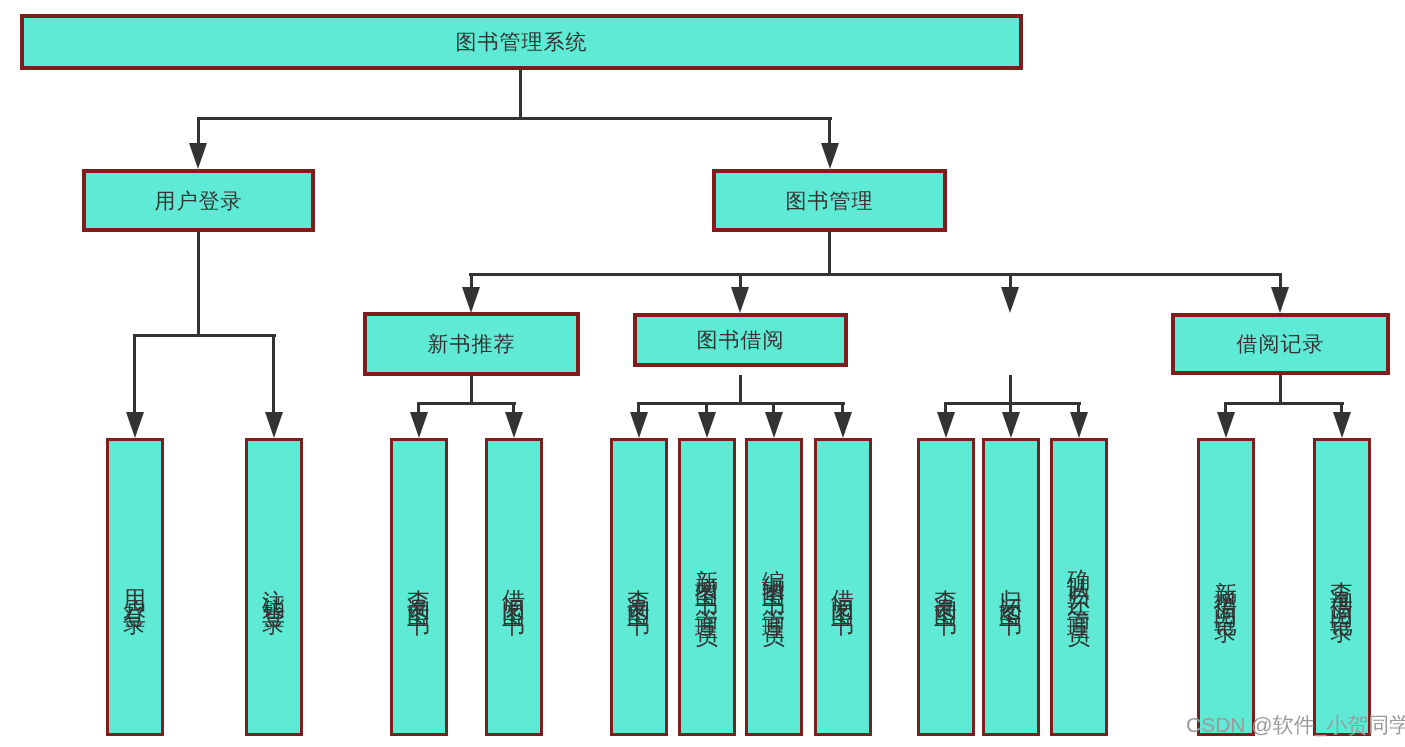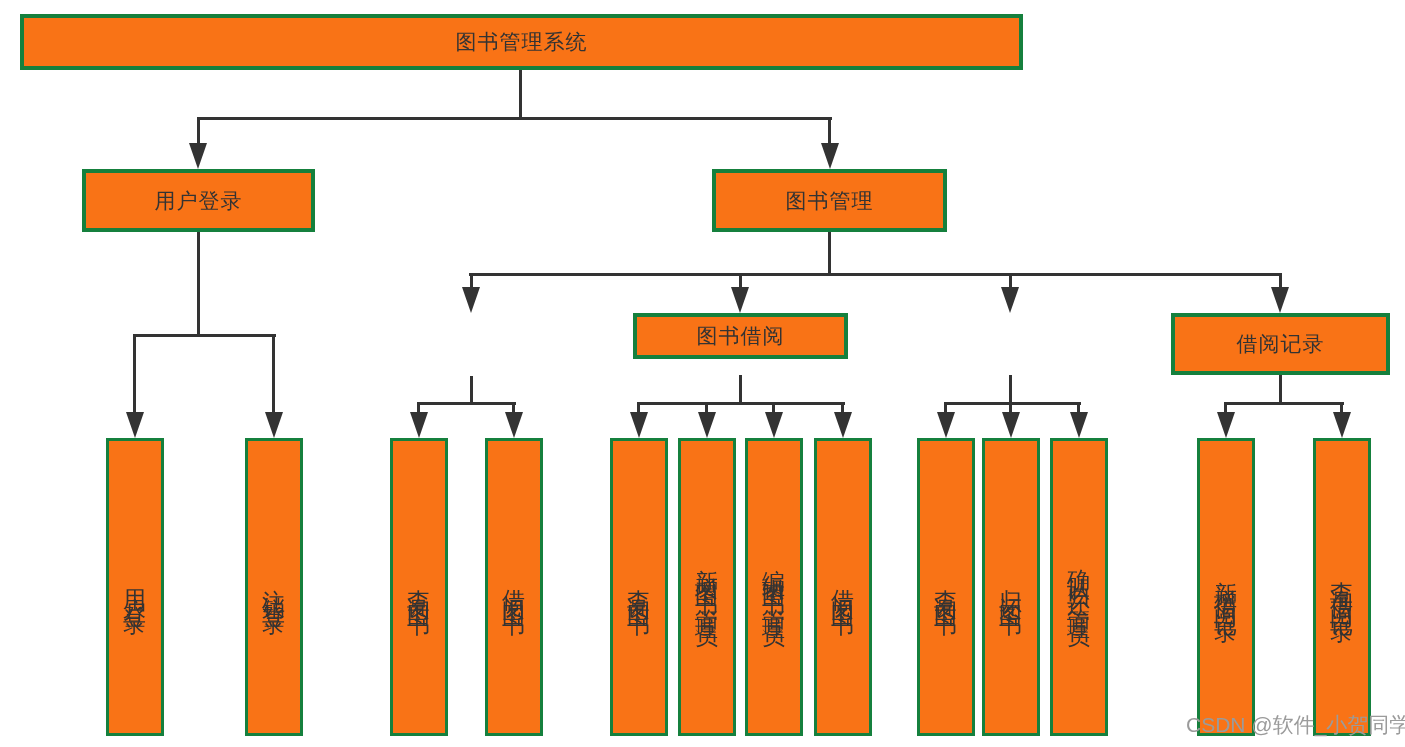--- a/index.html
+++ b/index.html
@@ -10,22 +10,22 @@
   .canvas {
     position: relative;
     width: 1405px;
     height: 747px;
     background: #ffffff;
     overflow: hidden;
   }
   .box {
     position: absolute;
     box-sizing: border-box;
-    background: #f97316;
-    border: 4px solid #15803d;
+    background: #5eead4;
+    border: 4px solid #7f1d1d;
     display: flex;
     align-items: center;
     justify-content: center;
     color: #333333;
   }
   .box.lvl { font-size: 21px; letter-spacing: 1px; }
   .box.leaf {
     border-width: 3px;
     width: 58px;
     top: 438px;
@@ -93,21 +93,24 @@
   <div class="hline" style="left:469px; top:273px; width:813px;"></div>
   <div class="vline" style="left:470px; top:273px; height:20px;"></div>
   <div class="ahead" style="left:471px; top:287px;"></div>
   <div class="vline" style="left:739px; top:273px; height:20px;"></div>
   <div class="ahead" style="left:740px; top:287px;"></div>
   <div class="vline" style="left:1009px; top:273px; height:20px;"></div>
   <div class="ahead" style="left:1010px; top:287px;"></div>
   <div class="vline" style="left:1279px; top:273px; height:20px;"></div>
   <div class="ahead" style="left:1280px; top:287px;"></div>
 
-  <div class="box lvl" style="left:633px; top:313px; width:215px; height:46px;">
+  <div class="box lvl" style="left:363px; top:312px; width:217px; height:64px;">
+    <span>新书推荐</span>
+  </div>
+  <div class="box lvl" style="left:633px; top:313px; width:215px; height:54px;">
     <span>图书借阅</span>
   </div>
   <div class="box lvl" style="left:1171px; top:313px; width:219px; height:62px;">
     <span>借阅记录</span>
   </div>
 
   <div class="vline" style="left:470px; top:376px; height:29px;"></div>
   <div class="hline" style="left:417px; top:402px; width:99px;"></div>
   <div class="vline" style="left:417px; top:402px; height:16px;"></div>
   <div class="ahead" style="left:419px; top:412px;"></div>

